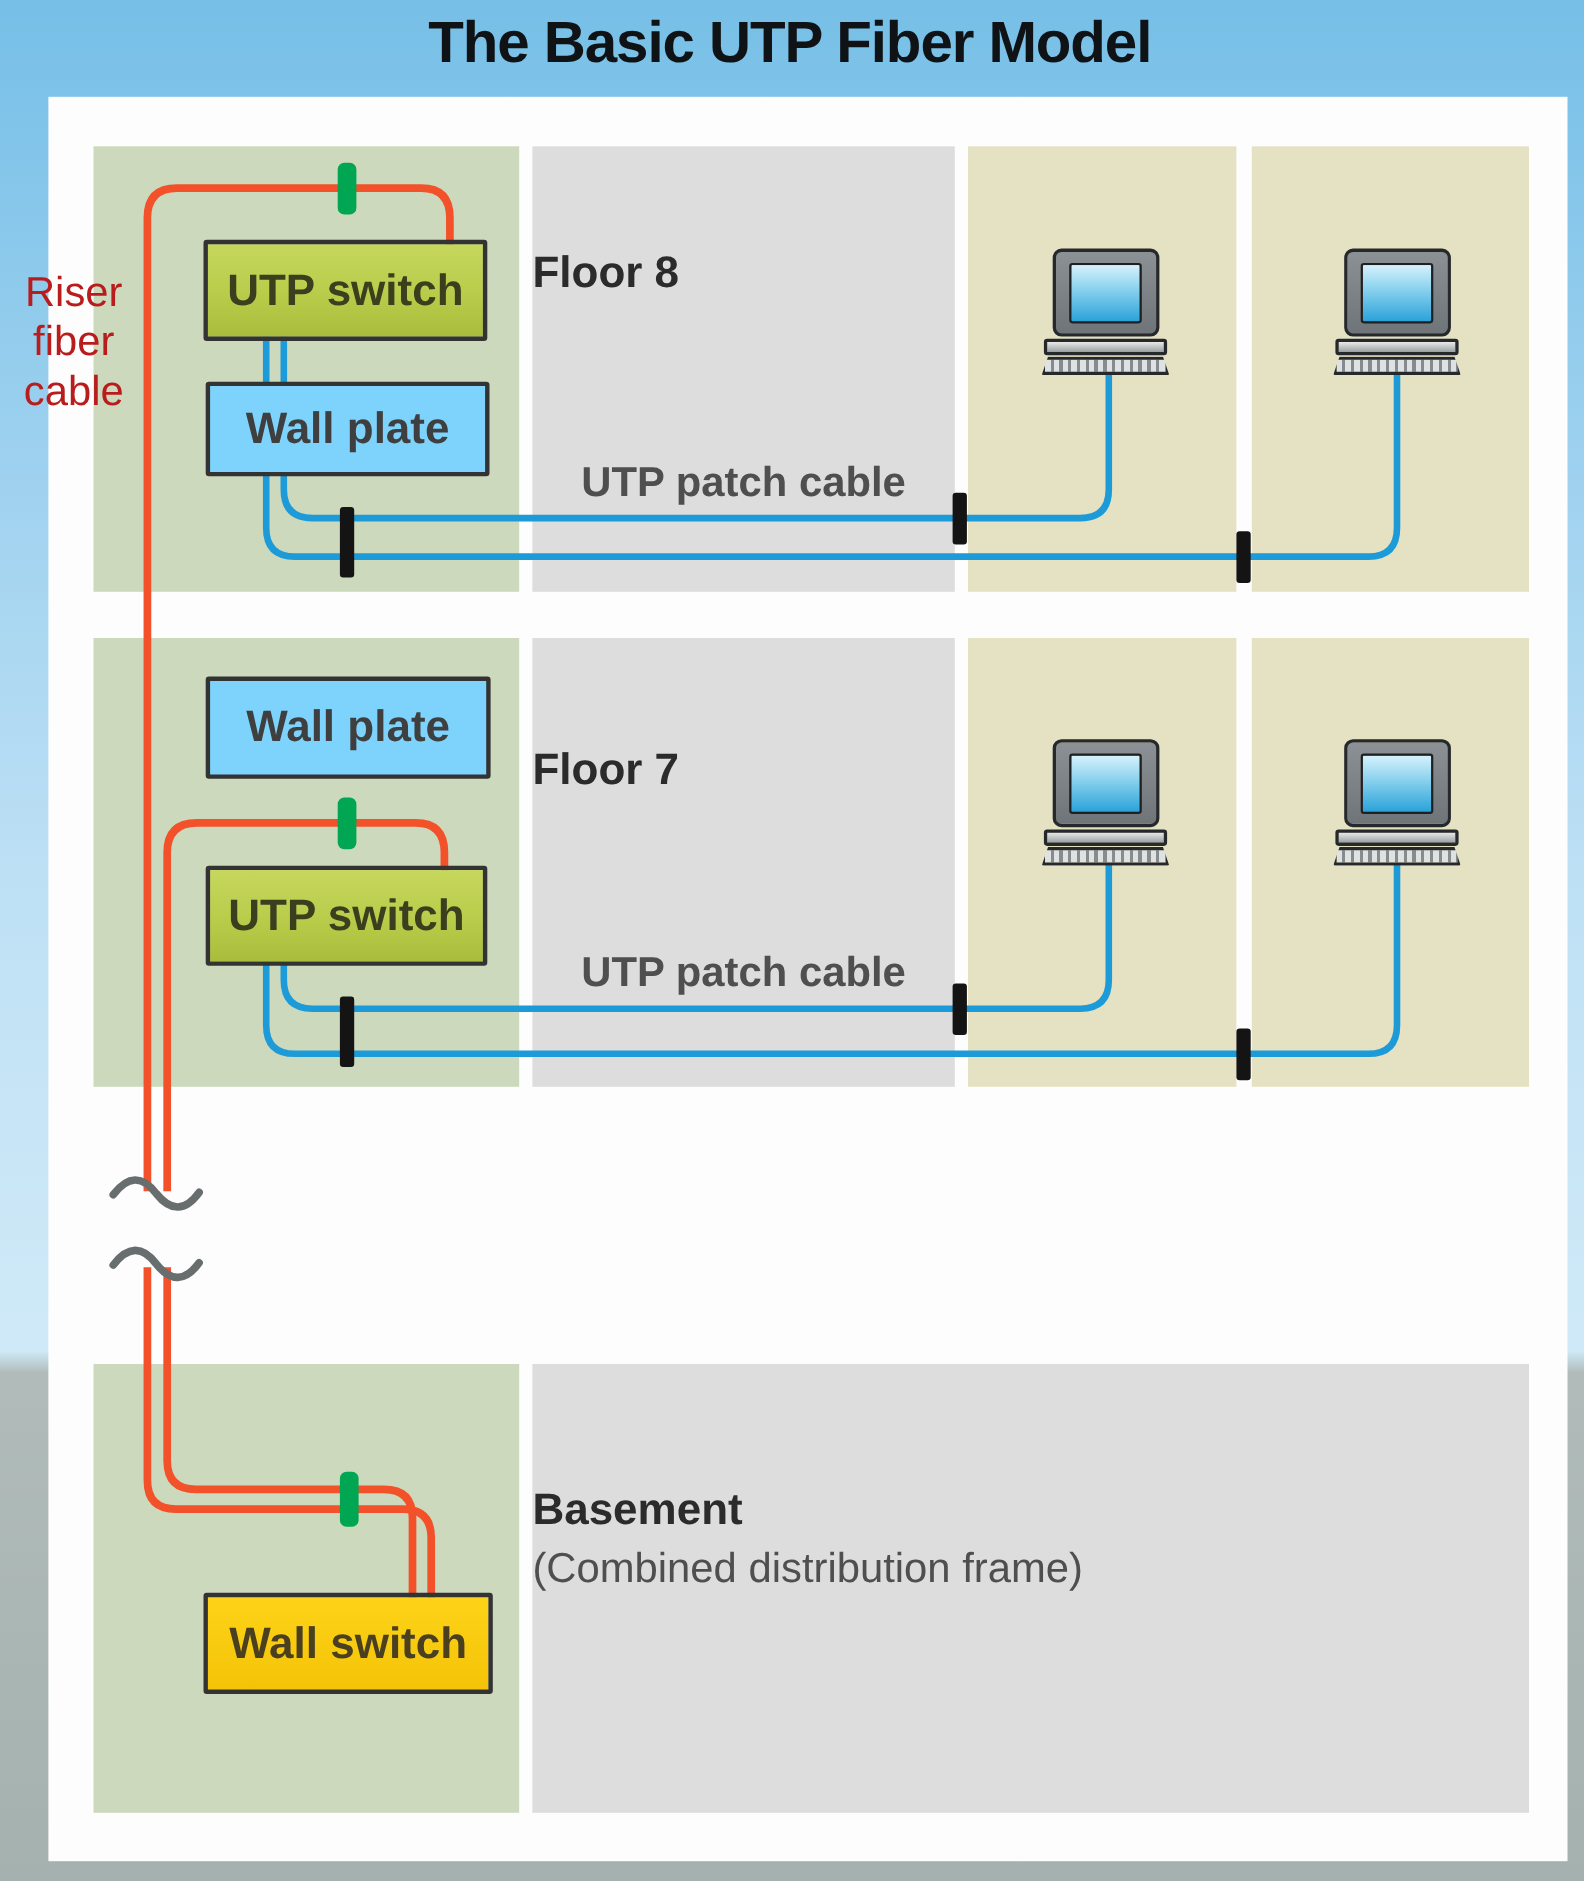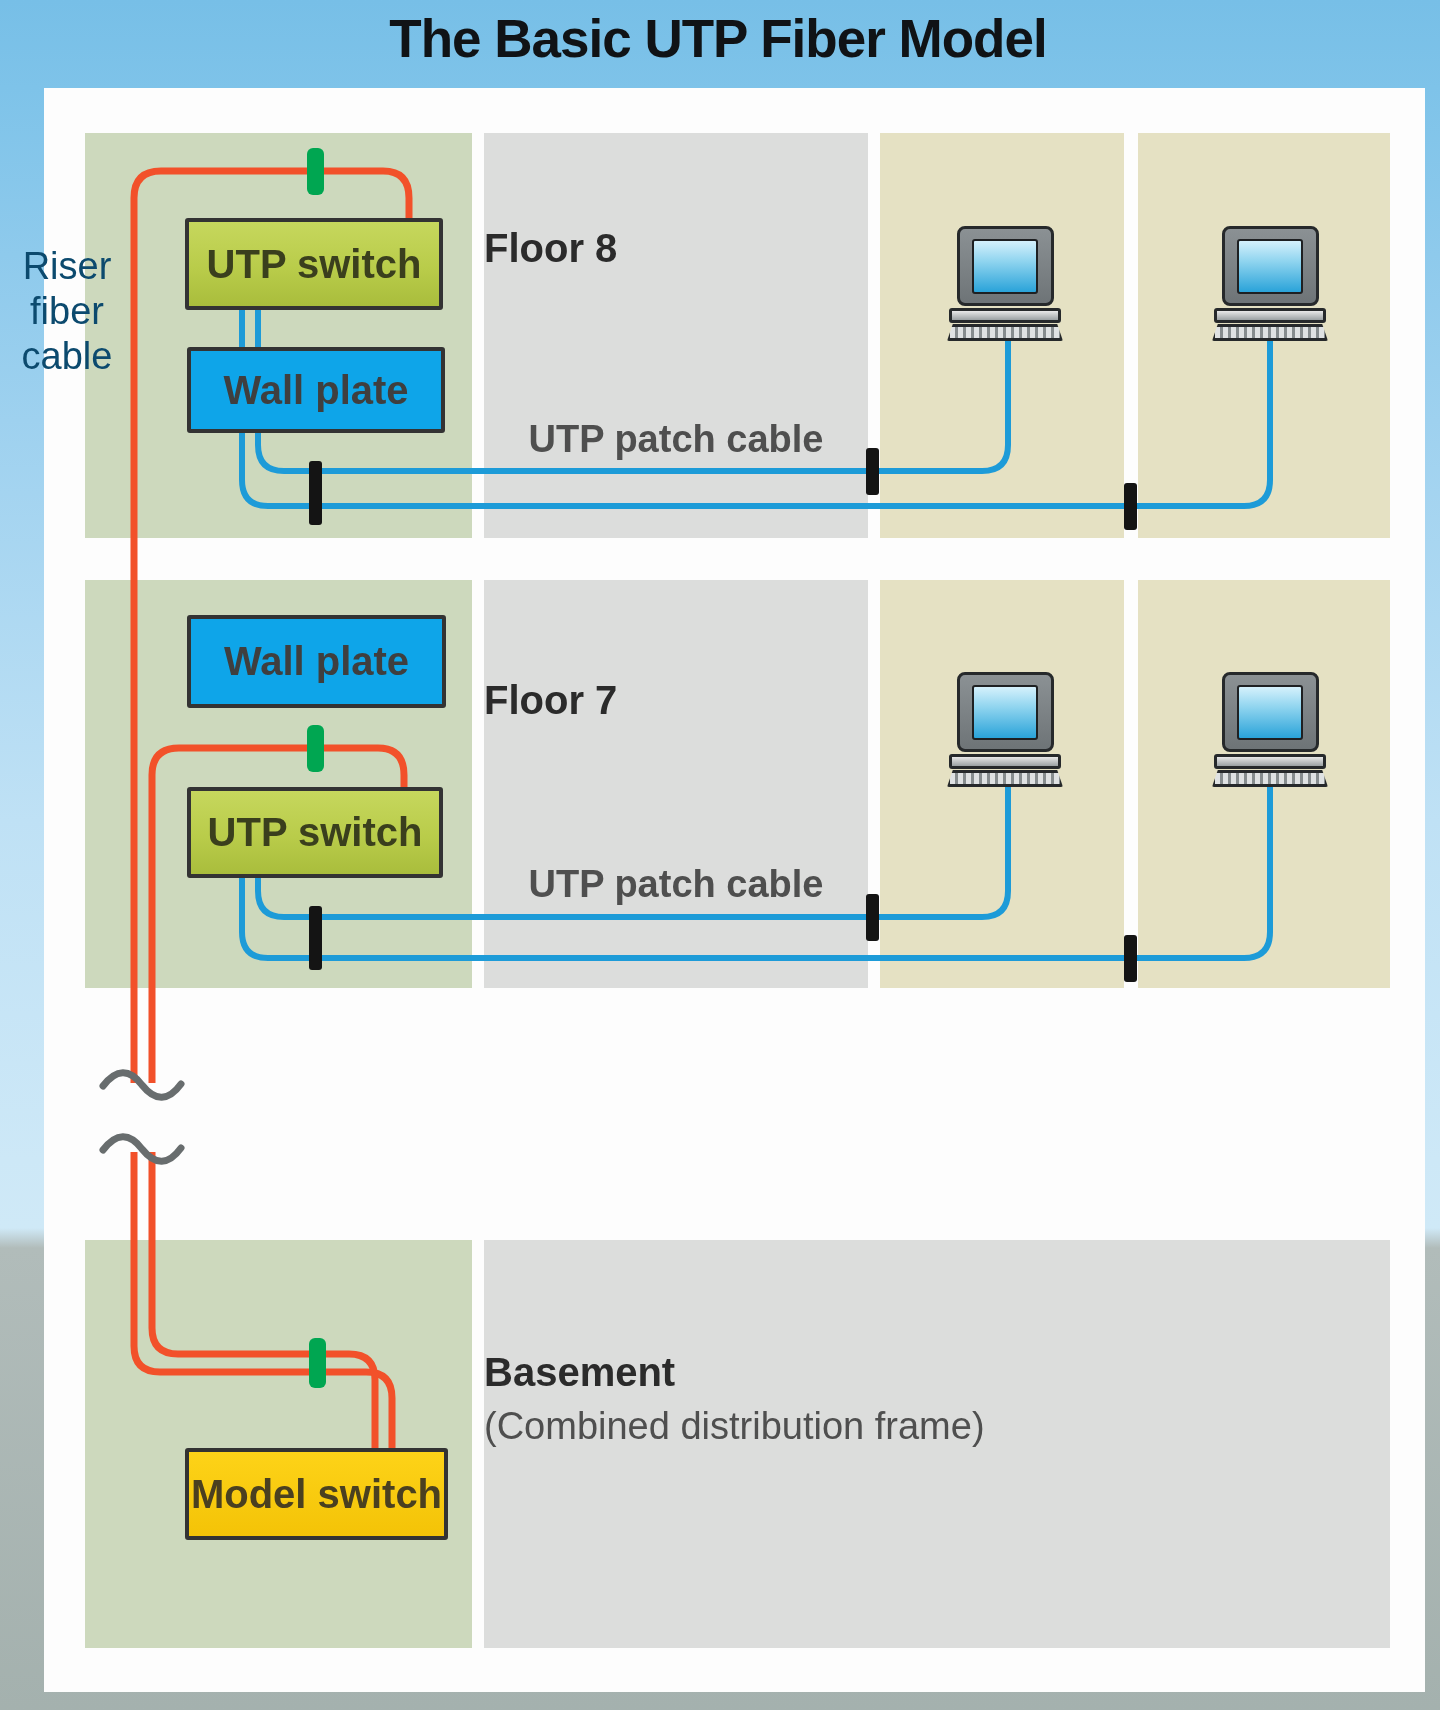--- a/index.html
+++ b/index.html
@@ -32,28 +32,28 @@
   .cable-blue{stroke:var(--utp-blue);stroke-width:6;fill:none}
   .tick{fill:#141414}
   .connector{fill:var(--connector-green)}
   .break-mark{stroke:#686d6e;stroke-width:7;fill:none;stroke-linecap:round}
   .box{
     position:absolute;z-index:10;border:4px solid var(--box-border);border-radius:3px;
     display:flex;align-items:center;justify-content:center;
     font-size:40px;font-weight:700;
   }
   .box.lime{background:linear-gradient(180deg,#c6d75d 0%,#b9cc4a 55%,#a9bd3c 100%);color:#3a3f1d}
-  .box.white{background:#0ea5e9;color:#3f3f3f}
+  .box.white{background:#7dd3fc;color:#3f3f3f}
   .box.yellow{background:linear-gradient(180deg,#fdd318 0%,#f4c307 100%);color:#4a4020}
   .floor-name{position:absolute;z-index:10;font-size:40px;font-weight:700;color:var(--label-dark)}
   .patch-label{position:absolute;z-index:10;text-align:center;font-size:38px;font-weight:700;color:var(--label-gray)}
   .sub-label{position:absolute;z-index:10;text-align:left;font-size:38px;font-weight:400;color:var(--label-gray)}
   .riser-label{
     position:absolute;z-index:10;left:8px;top:244px;width:118px;text-align:center;
-    font-size:38px;line-height:45px;color:#0c4a6e;
+    font-size:38px;line-height:45px;color:#b91c1c;
   }
   .computer{position:absolute;z-index:10;width:116px}
   .monitor{
     width:97px;height:80px;margin:0 auto;border:3px solid #26292b;border-radius:8px;
     background:linear-gradient(180deg,#8b9194 0%,#6e7477 100%);
     display:flex;align-items:center;justify-content:center;
   }
   .screen{
     width:66px;height:55px;border:2px solid #1e2022;border-radius:3px;
     background:linear-gradient(180deg,#d5f1fc 0%,#8fd4ef 40%,#2aa3d9 100%);
@@ -132,21 +132,21 @@
 <div class="box white" style="left:187px;top:615px;width:259px;height:93px">
   <span>Wall plate</span>
 </div>
 <div class="box lime" style="left:187px;top:787px;width:256px;height:91px">
   <span>UTP switch</span>
 </div>
 <div class="floor-name" style="left:484px;top:678px;width:324px">Floor 7</div>
 <div class="patch-label" style="left:484px;top:863px;width:384px">UTP patch cable</div>
 
 <div class="box yellow" style="left:185px;top:1448px;width:263px;height:92px">
-  <span>Model switch</span>
+  <span>Wall switch</span>
 </div>
 <div class="floor-name" style="left:484px;top:1350px;width:860px">Basement</div>
 <div class="sub-label" style="left:484px;top:1405px;width:860px">(Combined distribution frame)</div>
 
 <div class="riser-label">
   <div>Riser</div>
   <div>fiber</div>
   <div>cable</div>
 </div>
 

